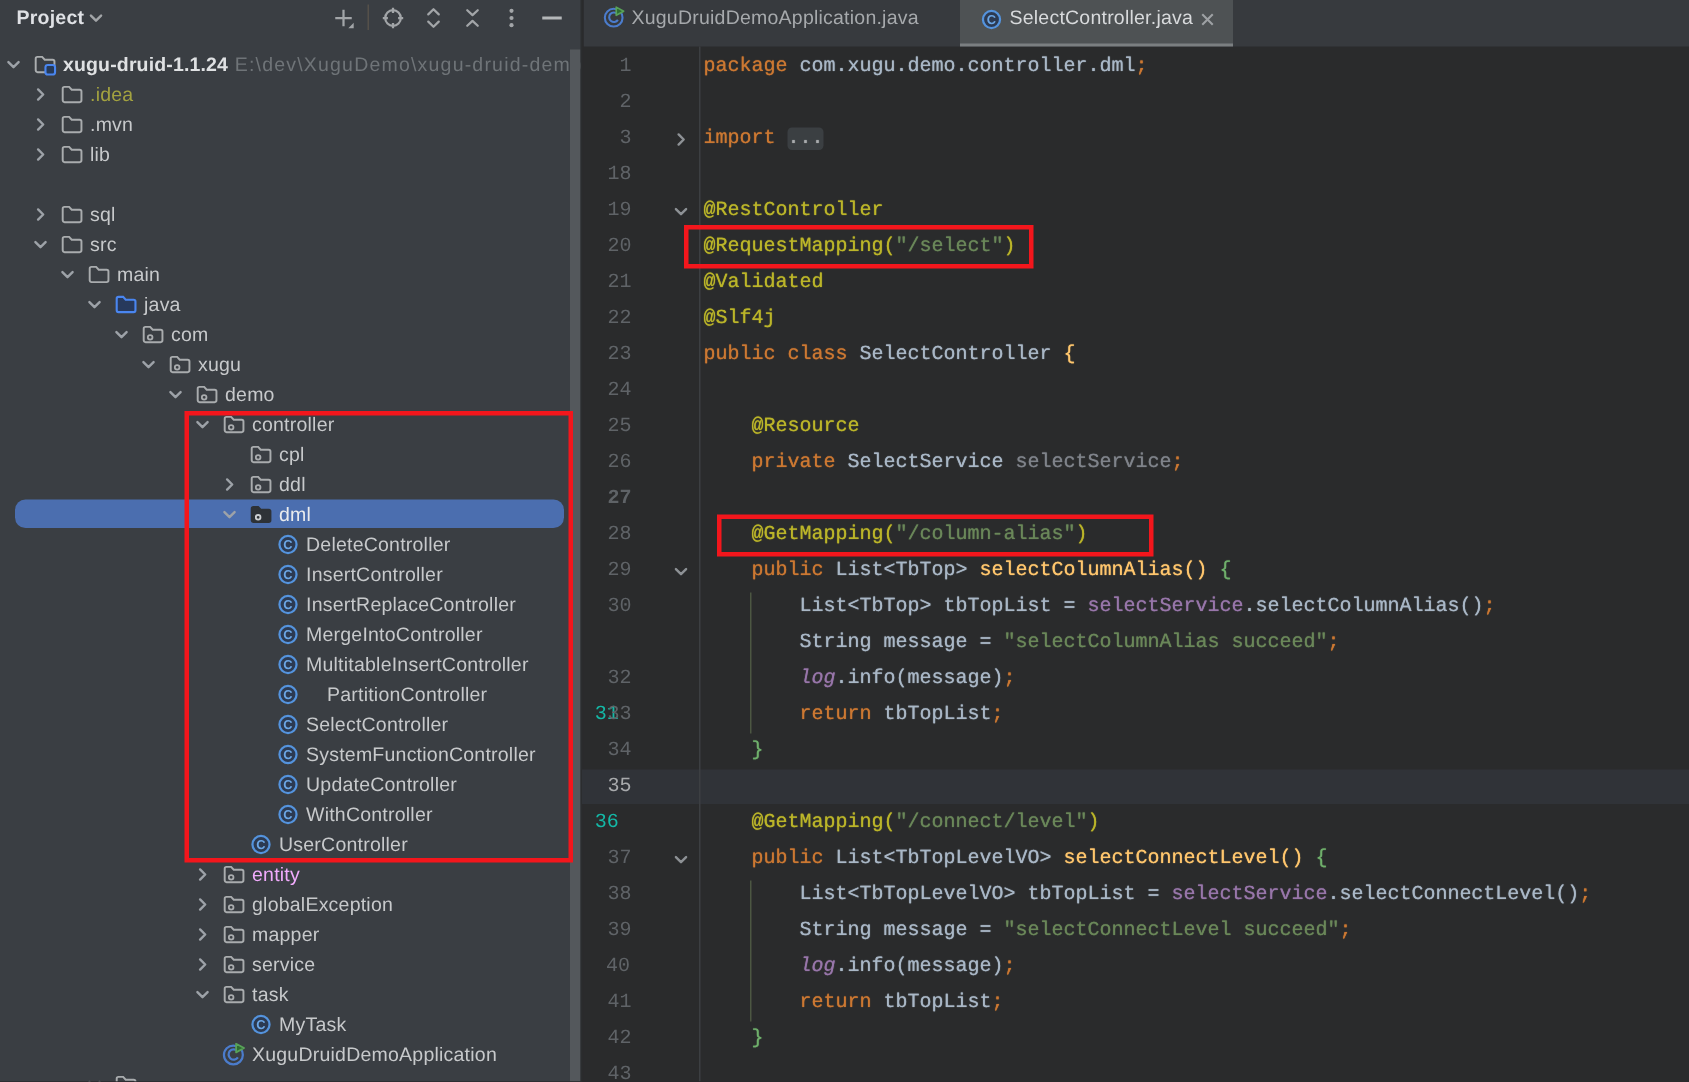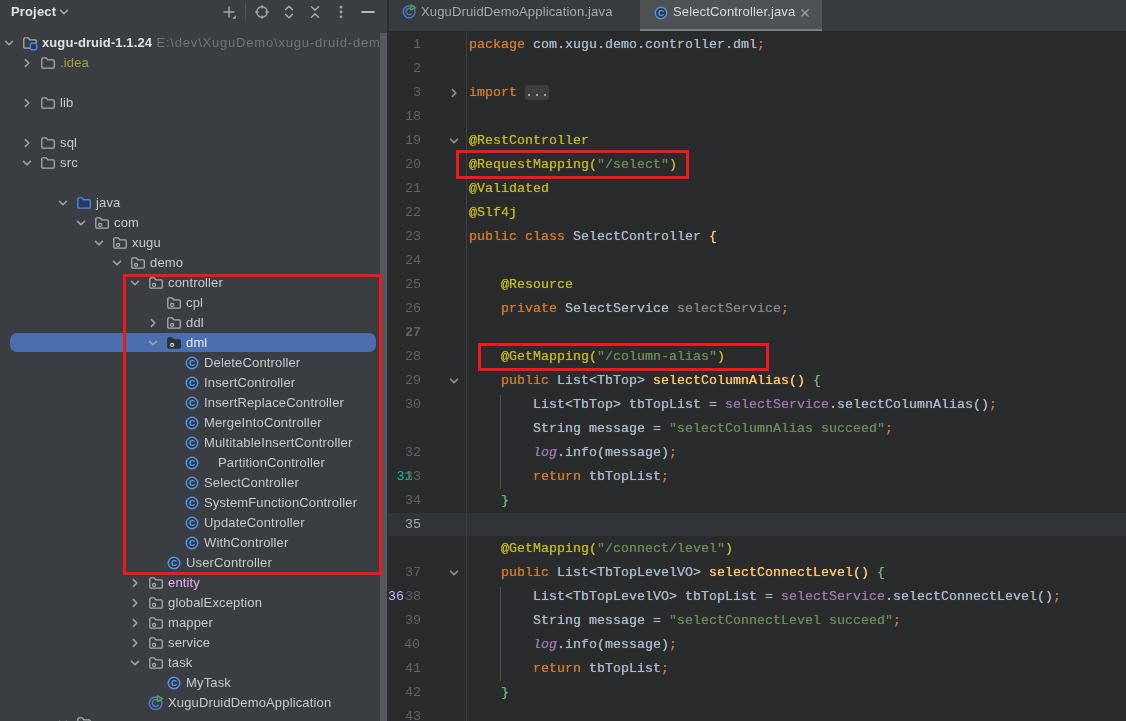--- a/index.html
+++ b/index.html
@@ -48,20 +48,29 @@
       </div>
       <div style="position:absolute;left:0;top:53px;width:388px;height:20px;">
         <span style="position:absolute;left:20px;top:3px;"><svg width="14" height="14" viewBox="0 0 14 14" style="">
             <path d="M5.4 3.6 L8.8 7 L5.4 10.4" stroke="#9da2a8" stroke-width="1.6" fill="none" stroke-linecap="round" stroke-linejoin="round"></path>
           </svg></span>
         <span style="position:absolute;left:40px;top:2px;"><svg width="16" height="16" viewBox="0 0 16 16" style="">
             <path d="M1.8 4.1 C1.8 3.4 2.4 2.9 3 2.9 h3.1 l1.7 1.9 h5.3 c.7 0 1.2.5 1.2 1.2 v5.9 c0 .7-.5 1.2-1.2 1.2 H3 c-.7 0-1.2-.5-1.2-1.2 Z" stroke="#a9acae" stroke-width="1.3" fill="none"></path>
           </svg></span>
         <span style="position:absolute;left:60px;top:0;line-height:20px;color:#a3a240;white-space:nowrap;">.idea</span>
       </div>
+      <div style="position:absolute;left:0;top:73px;width:388px;height:20px;">
+        <span style="position:absolute;left:20px;top:3px;"><svg width="14" height="14" viewBox="0 0 14 14" style="">
+            <path d="M5.4 3.6 L8.8 7 L5.4 10.4" stroke="#9da2a8" stroke-width="1.6" fill="none" stroke-linecap="round" stroke-linejoin="round"></path>
+          </svg></span>
+        <span style="position:absolute;left:40px;top:2px;"><svg width="16" height="16" viewBox="0 0 16 16" style="">
+            <path d="M1.8 4.1 C1.8 3.4 2.4 2.9 3 2.9 h3.1 l1.7 1.9 h5.3 c.7 0 1.2.5 1.2 1.2 v5.9 c0 .7-.5 1.2-1.2 1.2 H3 c-.7 0-1.2-.5-1.2-1.2 Z" stroke="#a9acae" stroke-width="1.3" fill="none"></path>
+          </svg></span>
+        <span style="position:absolute;left:60px;top:0;line-height:20px;color:#c7c9cb;white-space:nowrap;">.mvn</span>
+      </div>
       <div style="position:absolute;left:0;top:93px;width:388px;height:20px;">
         <span style="position:absolute;left:20px;top:3px;"><svg width="14" height="14" viewBox="0 0 14 14" style="">
             <path d="M5.4 3.6 L8.8 7 L5.4 10.4" stroke="#9da2a8" stroke-width="1.6" fill="none" stroke-linecap="round" stroke-linejoin="round"></path>
           </svg></span>
         <span style="position:absolute;left:40px;top:2px;"><svg width="16" height="16" viewBox="0 0 16 16" style="">
             <path d="M1.8 4.1 C1.8 3.4 2.4 2.9 3 2.9 h3.1 l1.7 1.9 h5.3 c.7 0 1.2.5 1.2 1.2 v5.9 c0 .7-.5 1.2-1.2 1.2 H3 c-.7 0-1.2-.5-1.2-1.2 Z" stroke="#a9acae" stroke-width="1.3" fill="none"></path>
           </svg></span>
         <span style="position:absolute;left:60px;top:0;line-height:20px;color:#c7c9cb;white-space:nowrap;">lib</span>
       </div>
       <div style="position:absolute;left:0;top:133px;width:388px;height:20px;">
@@ -74,20 +83,29 @@
         <span style="position:absolute;left:60px;top:0;line-height:20px;color:#c7c9cb;white-space:nowrap;">sql</span>
       </div>
       <div style="position:absolute;left:0;top:153px;width:388px;height:20px;">
         <span style="position:absolute;left:20px;top:3px;"><svg width="14" height="14" viewBox="0 0 14 14" style="">
             <path d="M3.6 5.4 L7 8.8 L10.4 5.4" stroke="#9da2a8" stroke-width="1.6" fill="none" stroke-linecap="round" stroke-linejoin="round"></path>
           </svg></span>
         <span style="position:absolute;left:40px;top:2px;"><svg width="16" height="16" viewBox="0 0 16 16" style="">
             <path d="M1.8 4.1 C1.8 3.4 2.4 2.9 3 2.9 h3.1 l1.7 1.9 h5.3 c.7 0 1.2.5 1.2 1.2 v5.9 c0 .7-.5 1.2-1.2 1.2 H3 c-.7 0-1.2-.5-1.2-1.2 Z" stroke="#a9acae" stroke-width="1.3" fill="none"></path>
           </svg></span>
         <span style="position:absolute;left:60px;top:0;line-height:20px;color:#c7c9cb;white-space:nowrap;">src</span>
+      </div>
+      <div style="position:absolute;left:0;top:173px;width:388px;height:20px;">
+        <span style="position:absolute;left:38px;top:3px;"><svg width="14" height="14" viewBox="0 0 14 14" style="">
+            <path d="M3.6 5.4 L7 8.8 L10.4 5.4" stroke="#9da2a8" stroke-width="1.6" fill="none" stroke-linecap="round" stroke-linejoin="round"></path>
+          </svg></span>
+        <span style="position:absolute;left:58px;top:2px;"><svg width="16" height="16" viewBox="0 0 16 16" style="">
+            <path d="M1.8 4.1 C1.8 3.4 2.4 2.9 3 2.9 h3.1 l1.7 1.9 h5.3 c.7 0 1.2.5 1.2 1.2 v5.9 c0 .7-.5 1.2-1.2 1.2 H3 c-.7 0-1.2-.5-1.2-1.2 Z" stroke="#a9acae" stroke-width="1.3" fill="none"></path>
+          </svg></span>
+        <span style="position:absolute;left:78px;top:0;line-height:20px;color:#c7c9cb;white-space:nowrap;">main</span>
       </div>
       <div style="position:absolute;left:0;top:193px;width:388px;height:20px;">
         <span style="position:absolute;left:56px;top:3px;"><svg width="14" height="14" viewBox="0 0 14 14" style="">
             <path d="M3.6 5.4 L7 8.8 L10.4 5.4" stroke="#9da2a8" stroke-width="1.6" fill="none" stroke-linecap="round" stroke-linejoin="round"></path>
           </svg></span>
         <span style="position:absolute;left:76px;top:2px;"><svg width="16" height="16" viewBox="0 0 16 16" style="">
             <path d="M1.8 4.1 C1.8 3.4 2.4 2.9 3 2.9 h3.1 l1.7 1.9 h5.3 c.7 0 1.2.5 1.2 1.2 v5.9 c0 .7-.5 1.2-1.2 1.2 H3 c-.7 0-1.2-.5-1.2-1.2 Z" stroke="#4a86f0" stroke-width="1.4" fill="#27395c"></path>
           </svg></span>
         <span style="position:absolute;left:96px;top:0;line-height:20px;color:#c7c9cb;white-space:nowrap;">java</span>
       </div>
@@ -376,21 +394,21 @@
     <div class="mono" style="position:absolute;left:469px;top:393px;height:24px;line-height:24px;white-space:pre;">&nbsp;&nbsp;&nbsp;&nbsp;&nbsp;&nbsp;&nbsp;&nbsp;<span style="color:#a9b7c6;">List&lt;TbTop&gt; tbTopList = </span><span style="color:#9876aa;">selectService</span><span style="color:#a9b7c6;">.selectColumnAlias()</span><span style="color:#cc7832;">;</span></div>
     <div class="mono" style="position:absolute;left:388px;top:417px;width:33px;height:24px;line-height:24px;text-align:center;color:#14b8a6;text-shadow:none;margin-top:48px;">31</div>
     <div class="mono" style="position:absolute;left:469px;top:417px;height:24px;line-height:24px;white-space:pre;">&nbsp;&nbsp;&nbsp;&nbsp;&nbsp;&nbsp;&nbsp;&nbsp;<span style="color:#a9b7c6;">String message = </span><span style="color:#6a8759;">"selectColumnAlias succeed"</span><span style="color:#cc7832;">;</span></div>
     <div class="mono" style="position:absolute;left:388px;top:441px;width:33px;height:24px;line-height:24px;text-align:right;color:#5f6367;text-shadow:none;">32</div>
     <div class="mono" style="position:absolute;left:469px;top:441px;height:24px;line-height:24px;white-space:pre;">&nbsp;&nbsp;&nbsp;&nbsp;&nbsp;&nbsp;&nbsp;&nbsp;<span style="color:#9876aa;font-style:italic;">log</span><span style="color:#a9b7c6;">.info(message)</span><span style="color:#cc7832;">;</span></div>
     <div class="mono" style="position:absolute;left:388px;top:465px;width:33px;height:24px;line-height:24px;text-align:right;color:#5f6367;text-shadow:none;">33</div>
     <div class="mono" style="position:absolute;left:469px;top:465px;height:24px;line-height:24px;white-space:pre;">&nbsp;&nbsp;&nbsp;&nbsp;&nbsp;&nbsp;&nbsp;&nbsp;<span style="color:#cc7832;">return</span>&nbsp;<span style="color:#a9b7c6;">tbTopList</span><span style="color:#cc7832;">;</span></div>
     <div class="mono" style="position:absolute;left:388px;top:489px;width:33px;height:24px;line-height:24px;text-align:right;color:#5f6367;text-shadow:none;">34</div>
     <div class="mono" style="position:absolute;left:469px;top:489px;height:24px;line-height:24px;white-space:pre;">&nbsp;&nbsp;&nbsp;&nbsp;<span style="color:#6faf6b;">}</span></div>
     <div class="mono" style="position:absolute;left:388px;top:513px;width:33px;height:24px;line-height:24px;text-align:right;color:#a8aaac;text-shadow:none;">35</div>
-    <div class="mono" style="position:absolute;left:388px;top:537px;width:33px;height:24px;line-height:24px;text-align:left;color:#c4b5fd;text-shadow:none;margin-top:48px;">36</div>
+    <div class="mono" style="position:absolute;left:388px;top:537px;width:33px;height:24px;line-height:24px;text-align:center;color:#14b8a6;text-shadow:none;">36</div>
     <div class="mono" style="position:absolute;left:469px;top:537px;height:24px;line-height:24px;white-space:pre;">&nbsp;&nbsp;&nbsp;&nbsp;<span style="color:#bbb529;">@GetMapping(</span><span style="color:#6a8759;">"/connect/level"</span><span style="color:#bbb529;">)</span></div>
     <div class="mono" style="position:absolute;left:388px;top:561px;width:33px;height:24px;line-height:24px;text-align:right;color:#5f6367;text-shadow:none;">37</div>
     <span style="position:absolute;left:447px;top:566px;"><svg width="14" height="14" viewBox="0 0 14 14" style="">
         <path d="M3.6 5.4 L7 8.8 L10.4 5.4" stroke="#8d9195" stroke-width="1.6" fill="none" stroke-linecap="round" stroke-linejoin="round"></path>
       </svg></span>
     <div class="mono" style="position:absolute;left:469px;top:561px;height:24px;line-height:24px;white-space:pre;">&nbsp;&nbsp;&nbsp;&nbsp;<span style="color:#cc7832;">public</span>&nbsp;<span style="color:#a9b7c6;">List&lt;TbTopLevelVO&gt;</span>&nbsp;<span style="color:#ffc66d;">selectConnectLevel()</span>&nbsp;<span style="color:#6faf6b;">{</span></div>
     <div class="mono" style="position:absolute;left:388px;top:585px;width:33px;height:24px;line-height:24px;text-align:right;color:#5f6367;text-shadow:none;">38</div>
     <div class="mono" style="position:absolute;left:469px;top:585px;height:24px;line-height:24px;white-space:pre;">&nbsp;&nbsp;&nbsp;&nbsp;&nbsp;&nbsp;&nbsp;&nbsp;<span style="color:#a9b7c6;">List&lt;TbTopLevelVO&gt; tbTopList = </span><span style="color:#9876aa;">selectService</span><span style="color:#a9b7c6;">.selectConnectLevel()</span><span style="color:#cc7832;">;</span></div>
     <div class="mono" style="position:absolute;left:388px;top:609px;width:33px;height:24px;line-height:24px;text-align:right;color:#5f6367;text-shadow:none;">39</div>
     <div class="mono" style="position:absolute;left:469px;top:609px;height:24px;line-height:24px;white-space:pre;">&nbsp;&nbsp;&nbsp;&nbsp;&nbsp;&nbsp;&nbsp;&nbsp;<span style="color:#a9b7c6;">String message = </span><span style="color:#6a8759;">"selectConnectLevel succeed"</span><span style="color:#cc7832;">;</span></div>

